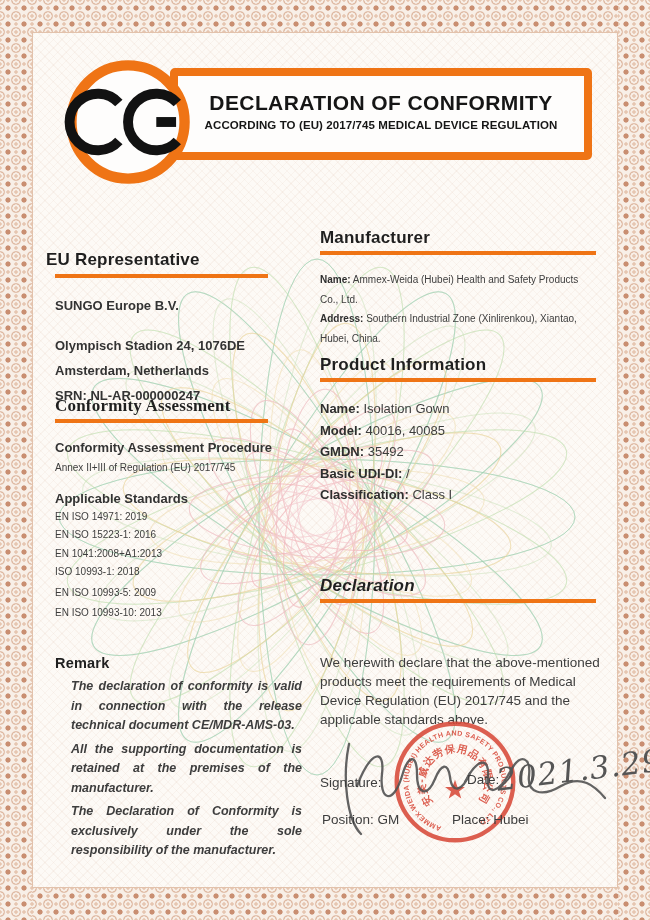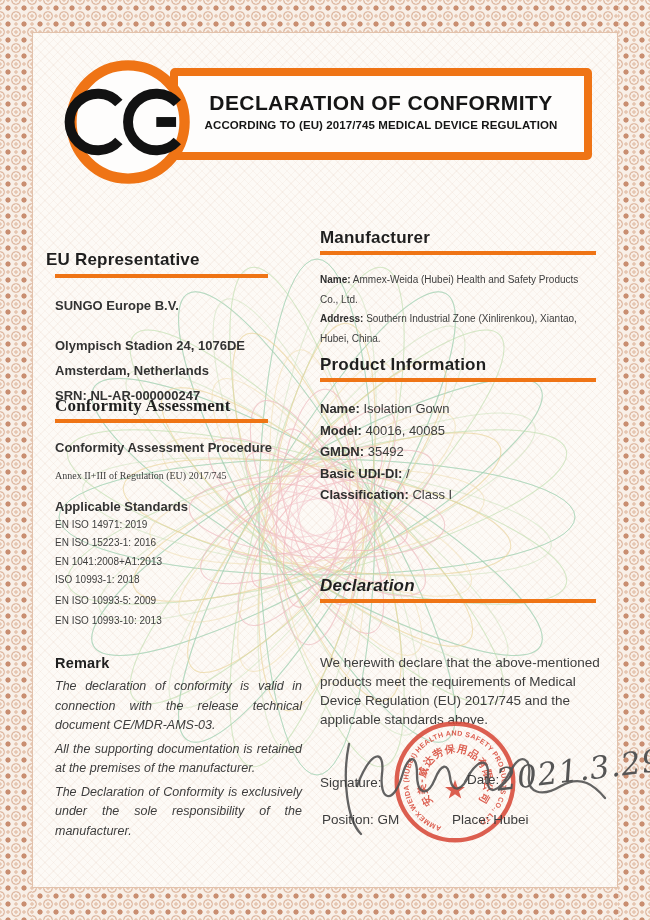--- a/index.html
+++ b/index.html
@@ -48,21 +48,21 @@
   .sr-data{position:absolute;width:1px;height:1px;overflow:hidden;clip:rect(0 0 0 0);}
   
   .abs{position:absolute;}
   .heading{font-size:17px;font-weight:700;color:var(--ink);letter-spacing:.2px;}
   .rule{height:4px;background:var(--accent-orange);}
   .boldline{font-size:13px;font-weight:700;color:#333;line-height:19px;}
   .bodyline{font-size:10px;color:#3d3d3d;line-height:18.5px;}
   .b{font-weight:700;color:#2e2e2e;}
   .para{margin:0;}
   .remark-text{font-size:12.5px;font-style:italic;color:#3d3d3d;line-height:19.5px;text-align:justify;}
-  .remark-text p{margin:0 0 4px 0;}
+  .remark-text p{margin:0 0 4px 16px;font-weight:bold;}
   .fieldrow{font-size:13px;line-height:21.5px;color:#3d3d3d;}
   .sig-label{font-size:13.5px;color:#3d3d3d;}
   
   .stamp{position:absolute;left:387px;top:714px;width:136px;height:136px;opacity:.88;pointer-events:none;}
   .handwriting{
     position:absolute;left:496px;top:752px;width:160px;
     font-family:"DejaVu Serif", serif;font-style:italic;font-size:31px;color:#555;
     transform:rotate(-7deg);letter-spacing:1px;pointer-events:none;white-space:nowrap;
   }
   .signature-svg{position:absolute;left:333px;top:728px;width:310px;height:115px;pointer-events:none;}
@@ -200,21 +200,21 @@
     <div class="boldline">SUNGO Europe B.V.</div>
     <div class="boldline" style="margin-top:21px;">Olympisch Stadion 24, 1076DE</div>
     <div class="boldline" style="margin-top:6px;">Amsterdam, Netherlands</div>
     <div class="boldline" style="margin-top:6px;">SRN: NL-AR-000000247</div>
   </div>
 
   <div class="abs heading" style="left:55px;top:396px;font-family:Liberation Serif, serif;">Conformity Assessment</div>
   <div class="abs rule" style="left:55px;top:419px;width:213px;"></div>
   <div class="abs" style="left:55px;top:438px;width:260px;">
     <div class="boldline">Conformity Assessment Procedure</div>
-    <div class="bodyline" style="margin-top:10px;font-family:Liberation Serif, serif;">Annex II+III of Regulation (EU) 2017/745</div>
+    <div class="bodyline" style="margin-top:2px;">Annex II+III of Regulation (EU) 2017/745</div>
     <div class="boldline" style="margin-top:11px;">Applicable Standards</div>
     <div class="bodyline">EN ISO 14971: 2019</div>
     <div class="bodyline">EN ISO 15223-1: 2016</div>
     <div class="bodyline">EN 1041:2008+A1:2013</div>
     <div class="bodyline">ISO 10993-1: 2018</div>
     <div class="bodyline" style="margin-top:2px;">EN ISO 10993-5: 2009</div>
     <div class="bodyline" style="margin-top:2px;">EN ISO 10993-10: 2013</div>
   </div>
 
   <div class="abs heading" style="left:55px;top:655px;font-size:14.5px;">Remark</div>

